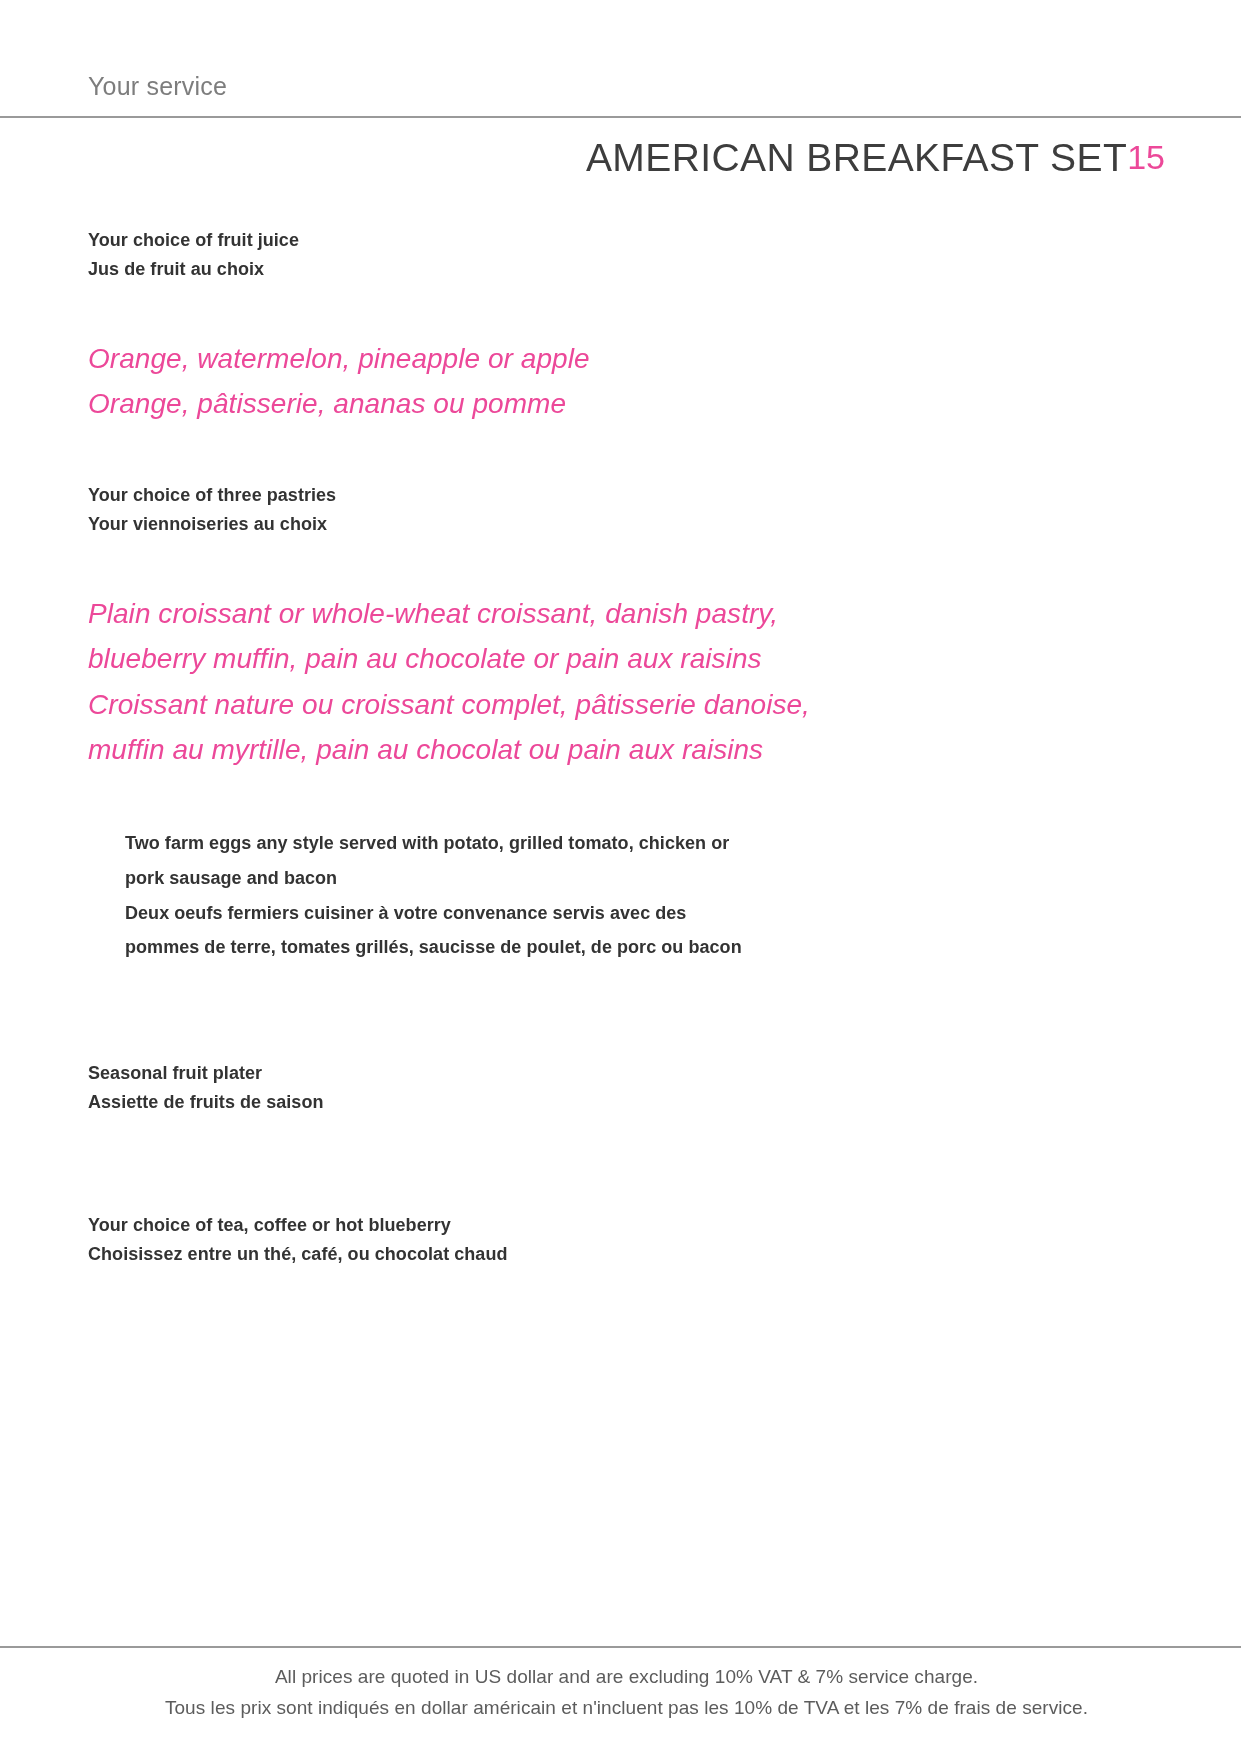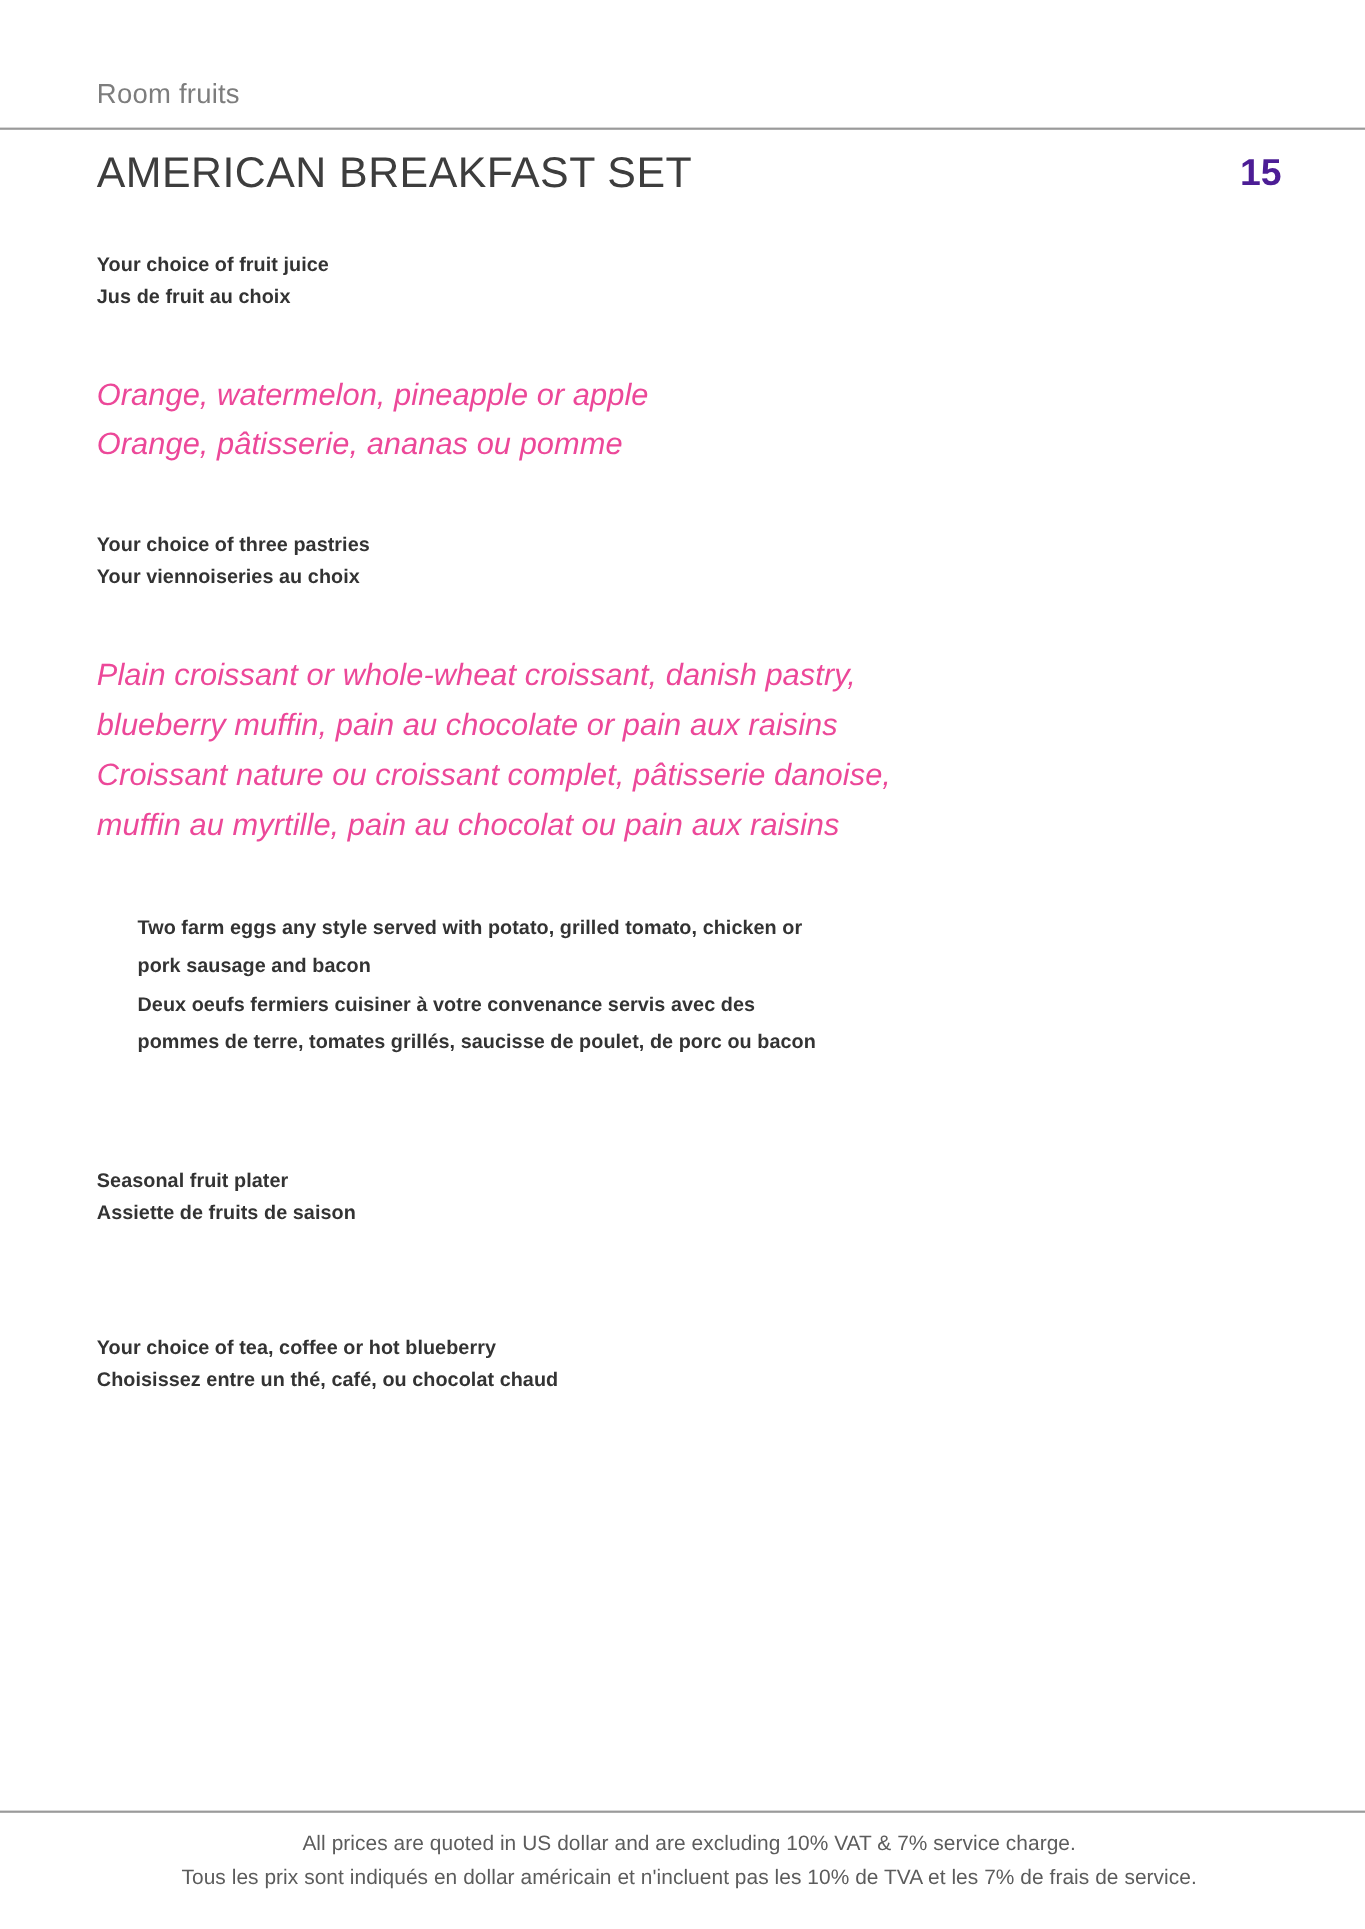--- a/index.html
+++ b/index.html
@@ -40,35 +40,35 @@
     margin-top: 17px;
     width: 100%;
     height: 2px;
     background: #9a9a9a;
   }
 
   
   .title-row {
     display: flex;
     align-items: flex-start;
-    justify-content: space-between;
+    justify-content: flex-end;
     padding: 18px 76px 0 88px;
   }
   .title {
     font-size: 39px;
     font-weight: 400;
     letter-spacing: 0.4px;
     color: #3d3d3d;
     line-height: 1.12;
     margin: 0;
   }
   .price {
     font-size: 34px;
-    font-weight: 700;
-    color: #4c1d95;
+    font-weight: 400;
+    color: #ec4899;
     line-height: 1.25;
     white-space: nowrap;
   }
 
   
   .body {
     flex: 1 1 auto;
     padding: 0 76px 0 88px;
   }
 
@@ -129,21 +129,21 @@
     line-height: 1.62;
     letter-spacing: 0.05px;
   }
 </style>
 </head>
 <body>
 
 <div class="page">
 
   <div class="eyebrow-wrap">
-    <div class="eyebrow">Room fruits</div>
+    <div class="eyebrow">Your service</div>
   </div>
 
   <div class="rule-top"></div>
 
   <div class="title-row">
     <h1 class="title">AMERICAN BREAKFAST SET</h1>
     <div class="price">15</div>
   </div>
 
   <div class="body">

